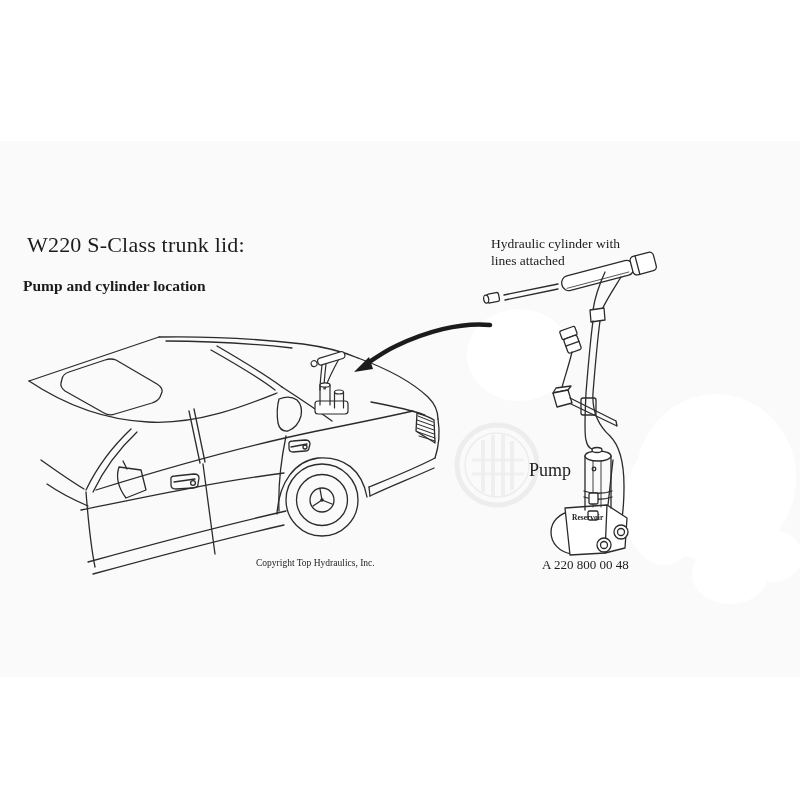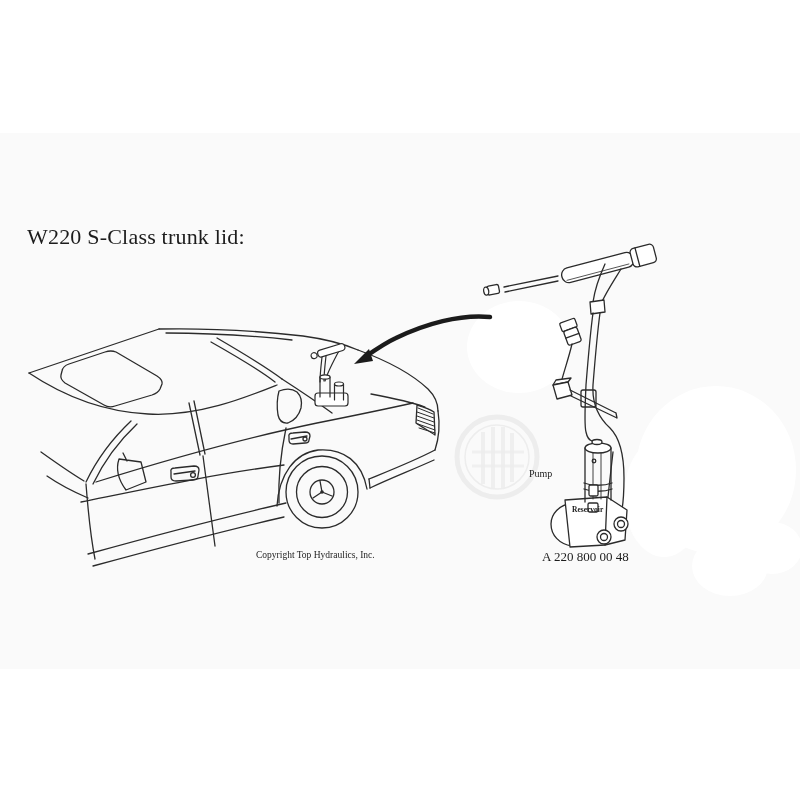--- a/index.html
+++ b/index.html
@@ -3,34 +3,34 @@
 <meta charset="utf-8">
 <style>
   :root{
     --ink:#2b2b2b;
     --background:#ffffff;
     --image-area:#fafafa;
     --watermark:#ededed;
   }
   html,body{margin:0;padding:0;background:var(--background);}
   .page{
-    position:relative;width:800px;height:776px;margin:0 auto;
+    position:relative;width:800px;height:776px;margin:8px auto;
     background:var(--background);overflow:hidden;
     font-family:"Liberation Serif","DejaVu Serif",serif;color:var(--ink);
   }
   .image-area{
     position:absolute;left:0;top:133px;width:800px;height:536px;
     background:var(--image-area);
   }
   .art{position:absolute;left:0;top:0;width:800px;height:800px;}
   .txt{position:absolute;white-space:nowrap;color:#1c1c1c;}
   .title{left:27px;top:224px;font-size:22px;letter-spacing:.2px;}
   .subtitle{left:23px;top:269px;font-size:15.5px;font-weight:bold;}
   .callout{left:491px;top:227px;font-size:13.5px;line-height:17px;}
-  .pump-label{left:529px;top:468px;font-size:10px;}
+  .pump-label{left:529px;top:452px;font-size:18px;}
   .reservoir-label{left:524px;top:505px;font-size:7.5px;font-weight:bold;padding-left:48px;}
   .part-number{left:542px;top:549px;font-size:13px;}
   .copyright{left:232px;top:550px;font-size:9.5px;padding-left:24px;}
   svg *{vector-effect:non-scaling-stroke;}
 </style>
 </head>
 <body>
 
 <div class="page">
 
@@ -196,20 +196,25 @@
       <g>
         <circle cx="621" cy="524" r="7" fill="#ffffff"></circle>
         <circle cx="621" cy="524" r="3.5"></circle>
         <circle cx="604" cy="537" r="7" fill="#ffffff"></circle>
         <circle cx="604" cy="537" r="3.5"></circle>
       </g>
     </g>
   </svg>
 
   <div class="txt title">W220 S-Class trunk lid:</div>
-
+  <div class="txt subtitle">Pump and cylinder location</div>
+
+  <div class="txt callout">
+    <div>Hydraulic cylinder with</div>
+    <div>lines attached</div>
+  </div>
 
   <div class="txt pump-label">Pump</div>
   <div class="txt reservoir-label">Reservoir</div>
   <div class="txt part-number">A 220 800 00 48</div>
   <div class="txt copyright">Copyright Top Hydraulics, Inc.</div>
 
 </div>
 
 </body></html>

